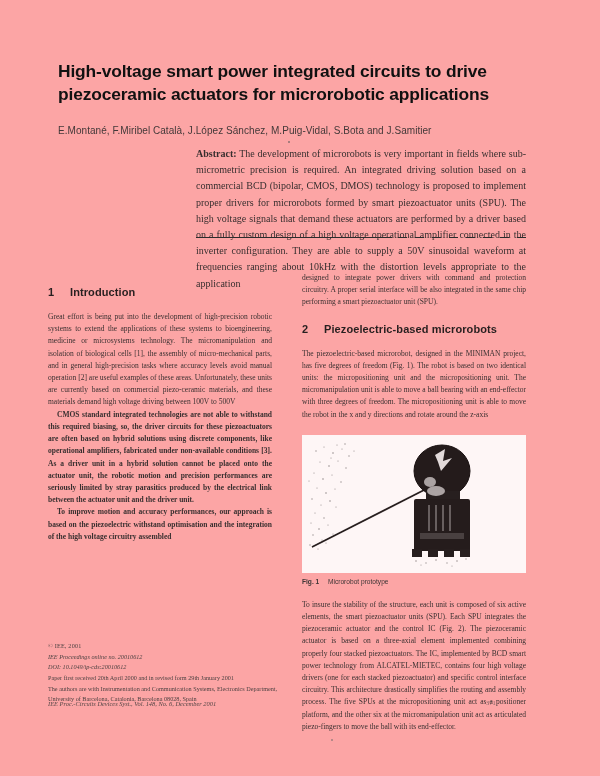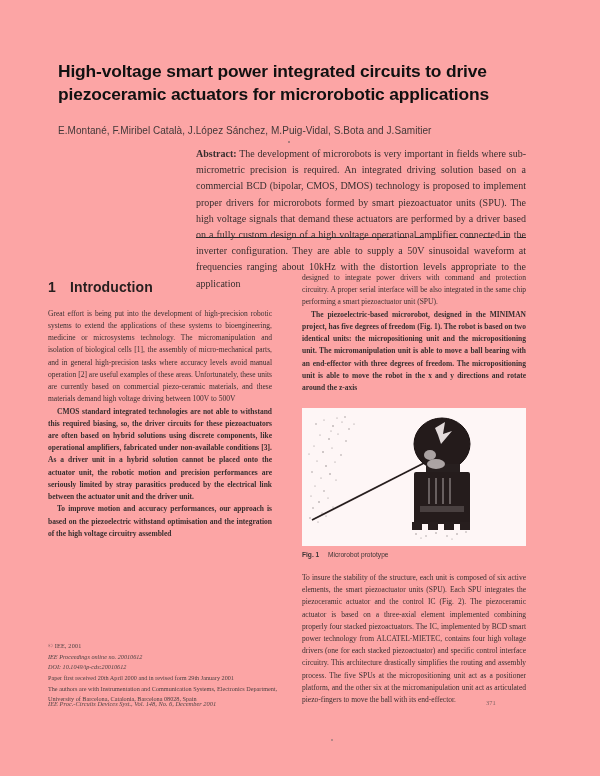--- a/index.html
+++ b/index.html
@@ -98,23 +98,23 @@
     color: #232323;
     filter: blur(0.28px);
     opacity: 0.9;
   }
   .col-left  { left: 48px; }
   .col-right { left: 302px; }
 
   .sec-head {
     font-family: "Liberation Sans", sans-serif;
     font-weight: bold;
-    font-size: 14px;
+    font-size: 11px;
     color: #111;
-    margin: 4px 0 9px 0;
+    margin: 12px 0 9px 0;
     letter-spacing: 0.1px;
     filter: none;
   }
   .sec-head .num {
     display: inline-block;
     width: 22px;
   }
   .sec-head.spaced {
     margin-top: 12px;
   }
@@ -237,20 +237,23 @@
       <span class="num">1</span><span>Introduction</span>
     </div>
     <p>Great effort is being put into the development of high-precision robotic systems to extend the applications of these systems to bioengineering, medicine or microsystems technology. The micromanipulation and isolation of biological cells [1], the assembly of micro-mechanical parts, and in general high-precision tasks where accuracy levels avoid manual operation [2] are useful examples of these areas. Unfortunately, these units are currently based on commercial piezo-ceramic materials, and these materials demand high voltage driving between 100V to 500V</p>
     <p>CMOS standard integrated technologies are not able to withstand this required biasing, so, the driver circuits for these piezoactuators are often based on hybrid solutions using discrete components, like operational amplifiers, fabricated under non-available conditions [3]. As a driver unit in a hybrid solution cannot be placed onto the actuator unit, the robotic motion and precision performances are seriously limited by stray parasitics produced by the electrical link between the actuator unit and the driver unit.</p>
     <p>To improve motion and accuracy performances, our approach is based on the piezoelectric withstand optimisation and the integration of the high voltage circuitry assembled</p>
   </div>
 
   <div class="col col-right">
     <p>designed to integrate power drivers with command and protection circuitry. A proper serial interface will be also integrated in the same chip performing a smart piezoactuator unit (SPU).</p>
 
+    <div class="sec-head spaced">
+      <span class="num">2</span><span>Piezoelectric-based microrobots</span>
+    </div>
     <p>The piezoelectric-based microrobot, designed in the MINIMAN project, has five degrees of freedom (Fig. 1). The robot is based on two identical units: the micropositioning unit and the micropositioning unit. The micromanipulation unit is able to move a ball bearing with an end-effector with three degrees of freedom. The micropositioning unit is able to move the robot in the x and y directions and rotate around the z-axis</p>
 
     <div class="figure">
       <svg class="fig-canvas" viewBox="0 0 224 138">
         <rect x="0" y="0" width="224" height="138" fill="#ffffff"></rect>
 
         <g fill="#2b2b2b" opacity="0.55">
           <circle cx="14" cy="16" r="0.7"></circle>
             <circle cx="22" cy="12" r="0.6"></circle>
           <circle cx="31" cy="18" r="0.8"></circle>

